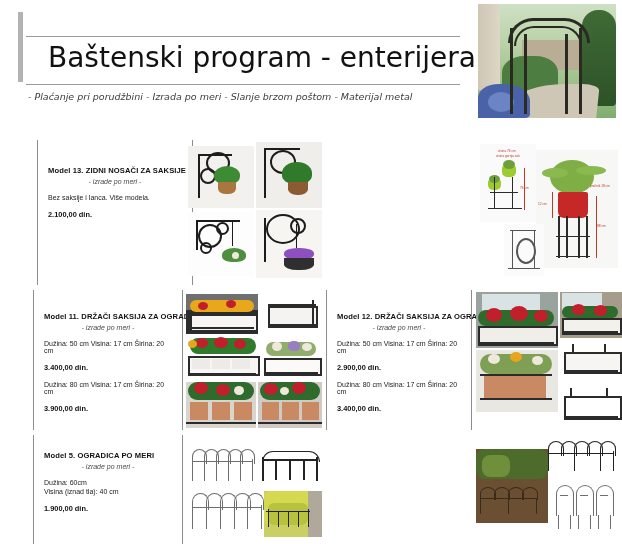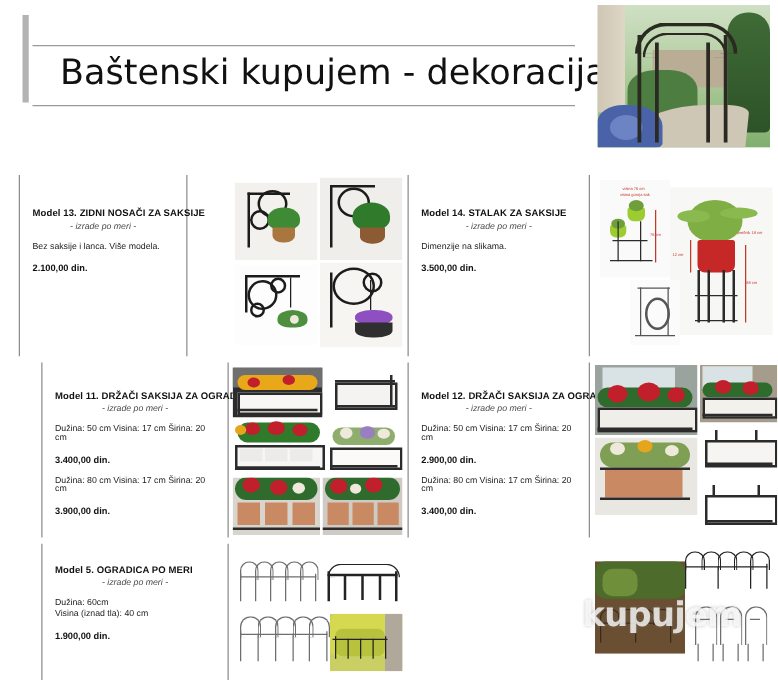--- a/index.html
+++ b/index.html
@@ -101,22 +101,23 @@
   .wm2{margin-left:14px;}
 </style>
 </head>
 <body>
 
 <div class="page">
 
   <div class="header">
     <div class="header-bar"></div>
     <div class="rule rule-1"></div>
-    <div class="maintitle">Baštenski kupujem  - dekoracija</div>
+    <div class="maintitle">Baštenski program  - enterijera</div>
     <div class="rule rule-2"></div>
+    <div class="tagline-bottom">- Plaćanje pri porudžbini   - Izrada po meri   - Slanje brzom poštom   - Materijal metal</div>
   </div>
 
   <div class="arch-photo">
     <div class="arch-sky ph"></div>
     <div class="arch-wallL"></div>
     <div class="arch-wall2"></div>
     <div class="arch-hedge"></div>
     <div class="arch-bush"></div>
     <div class="arch-path"></div>
     <div class="arch-hydr"></div>
@@ -126,21 +127,21 @@
         <i class="arch-leg-r"></i>
       <i class="arch-leg-l2"></i>
         <i class="arch-leg-r2"></i>
       <div class="arch-top"></div>
       <div class="arch-top2"></div>
     </div>
   </div>
 
   <div class="row" style="top:140px;height:145px;">
 
-    <div class="textbox" style="left:15px;width:135px;">
+    <div class="textbox" style="left:37px;width:156px;">
       <div class="tb-inner">
         <div class="m-title">Model 13.  ZIDNI NOSAČI ZA SAKSIJE</div>
         <div class="m-sub">- izrade po meri -</div>
         <div class="m-line">Bez saksije i lanca. Više modela.</div>
         <div class="m-price">2.100,00 din.</div>
       </div>
     </div>
 
     <div class="imgbox" style="left:186px;width:137px;">
 
@@ -179,28 +180,20 @@
         <div class="brk-wall" style="background:#f6f5f2;"></div>
         <div class="brk-arm" style="left:8px;top:8px;width:2px;height:44px;"></div>
         <div class="brk-curve" style="left:10px;top:4px;width:30px;height:26px;"></div>
         <div class="brk-curve" style="left:34px;top:8px;width:12px;height:12px;"></div>
         <div class="brk-arm" style="left:40px;top:14px;width:1px;height:24px;"></div>
         <div class="lav" style="left:28px;top:38px;width:30px;height:12px;"></div>
         <div class="pot purple" style="left:28px;top:48px;width:30px;height:12px;background:#2f2f2f;"></div>
       </div>
     </div>
 
-    <div class="textbox" style="left:326px;width:146px;">
-      <div class="tb-inner">
-        <div class="m-title">Model 14.  STALAK ZA SAKSIJE</div>
-        <div class="m-sub">- izrade po meri -</div>
-        <div class="m-line">Dimenzije na slikama.</div>
-        <div class="m-price">3.500,00 din.</div>
-      </div>
-    </div>
 
     <div class="imgbox" style="left:476px;width:146px;">
 
       <div class="tile" style="left:4px;top:4px;width:56px;height:78px;background:#fafafa;">
         <div class="dimtxt" style="left:18px;top:5px;">visina 76 cm</div>
         <div class="dimtxt" style="left:16px;top:10px;">visina gornja sak</div>
         <div class="greenpot" style="left:22px;top:22px;width:14px;height:11px;"></div>
         <div class="palm" style="left:23px;top:16px;width:12px;height:9px;"></div>
         <div class="greenpot" style="left:8px;top:36px;width:13px;height:10px;"></div>
         <div class="palm" style="left:9px;top:31px;width:11px;height:8px;"></div>
@@ -483,16 +476,15 @@
         <div class="bar" style="left:16px;top:30px;width:1px;height:14px;"></div>
         <div class="bar" style="left:24px;top:30px;width:1px;height:14px;"></div>
         <div class="bar" style="left:36px;top:30px;width:1px;height:14px;"></div>
         <div class="bar" style="left:44px;top:30px;width:1px;height:14px;"></div>
         <div class="bar" style="left:56px;top:30px;width:1px;height:14px;"></div>
       </div>
     </div>
   </div>
 
   <div class="watermark">
-    <span>kupujem</span>
   </div>
 
 </div>
 
 </body></html>

